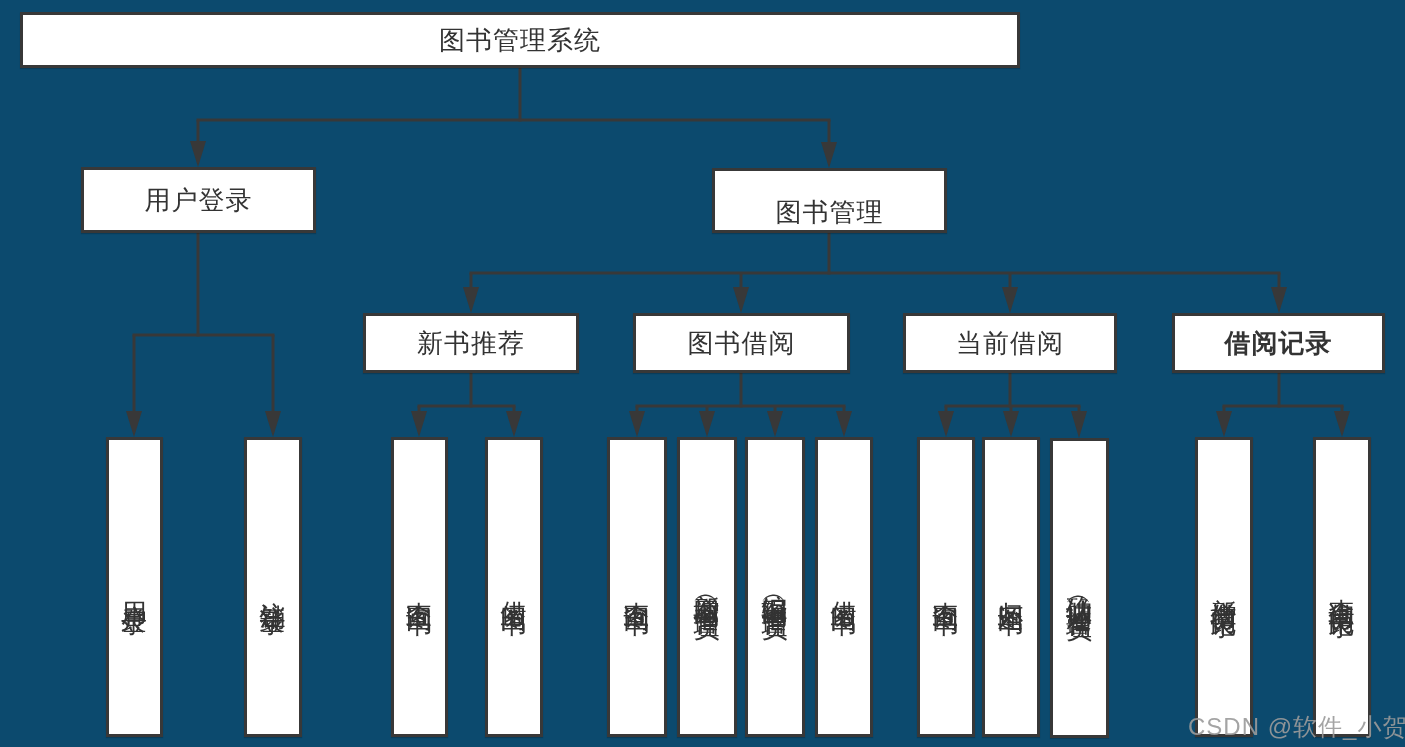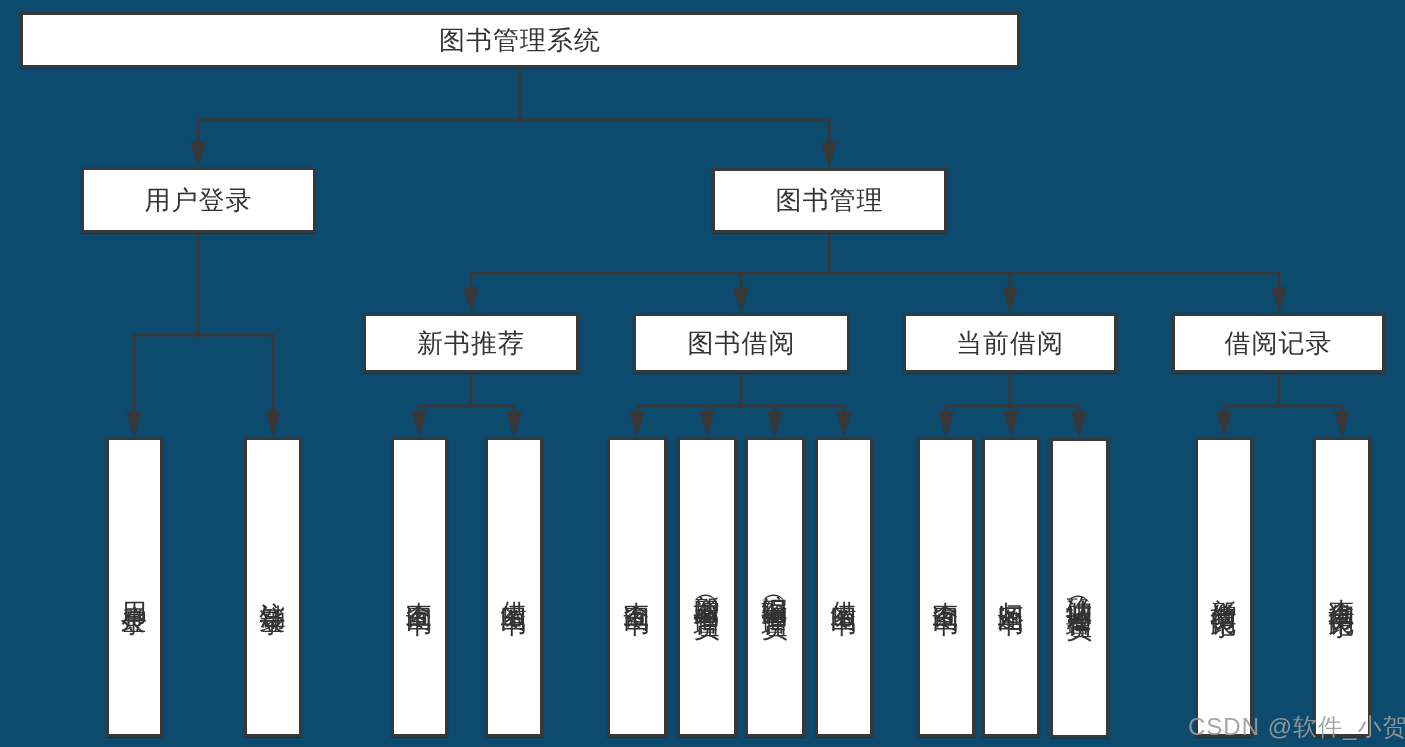--- a/index.html
+++ b/index.html
@@ -139,34 +139,34 @@
     </g>
   </svg>
 
   <div class="hbox" style="left:20px; top:12px; width:1000px; height:56px;">
     <span>图书管理系统</span>
   </div>
 
   <div class="hbox" style="left:81px; top:167px; width:235px; height:66px;">
     <span>用户登录</span>
   </div>
-  <div class="hbox" style="left:712px; top:168px; width:235px; height:65px;">
+  <div class="hbox" style="left:712px; top:168px; width:235px; height:65px;align-items:flex-end;">
     <span>图书管理</span>
   </div>
 
   <div class="hbox" style="left:363px; top:313px; width:216px; height:60px;align-items:center;">
     <span>新书推荐</span>
   </div>
   <div class="hbox" style="left:903px; top:313px; width:214px; height:60px;">
     <span>当前借阅</span>
   </div>
   <div class="hbox" style="left:633px; top:313px; width:217px; height:60px;">
     <span>图书借阅</span>
   </div>
-  <div class="hbox" style="left:1172px; top:313px; width:213px; height:60px;">
+  <div class="hbox" style="left:1172px; top:313px; width:213px; height:60px;font-weight:bold;">
     <span>借阅记录</span>
   </div>
 
   <div class="vbox" style="left:106px; width:57px;">
     <span>用户登录</span>
   </div>
   <div class="vbox" style="left:244px; width:58px;">
     <span>注销登录</span>
   </div>
 

